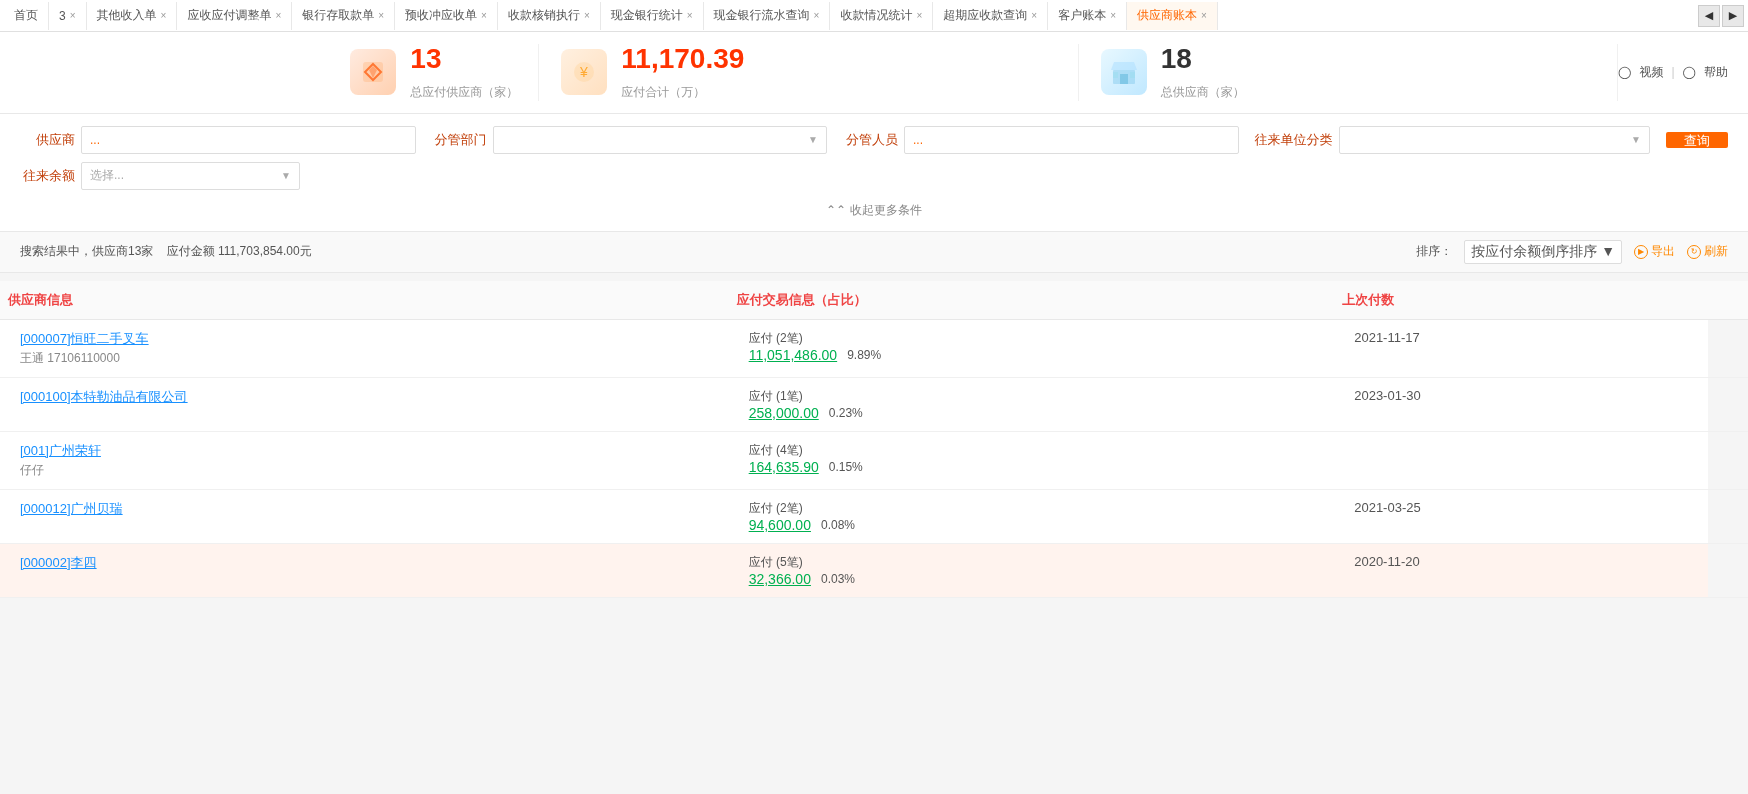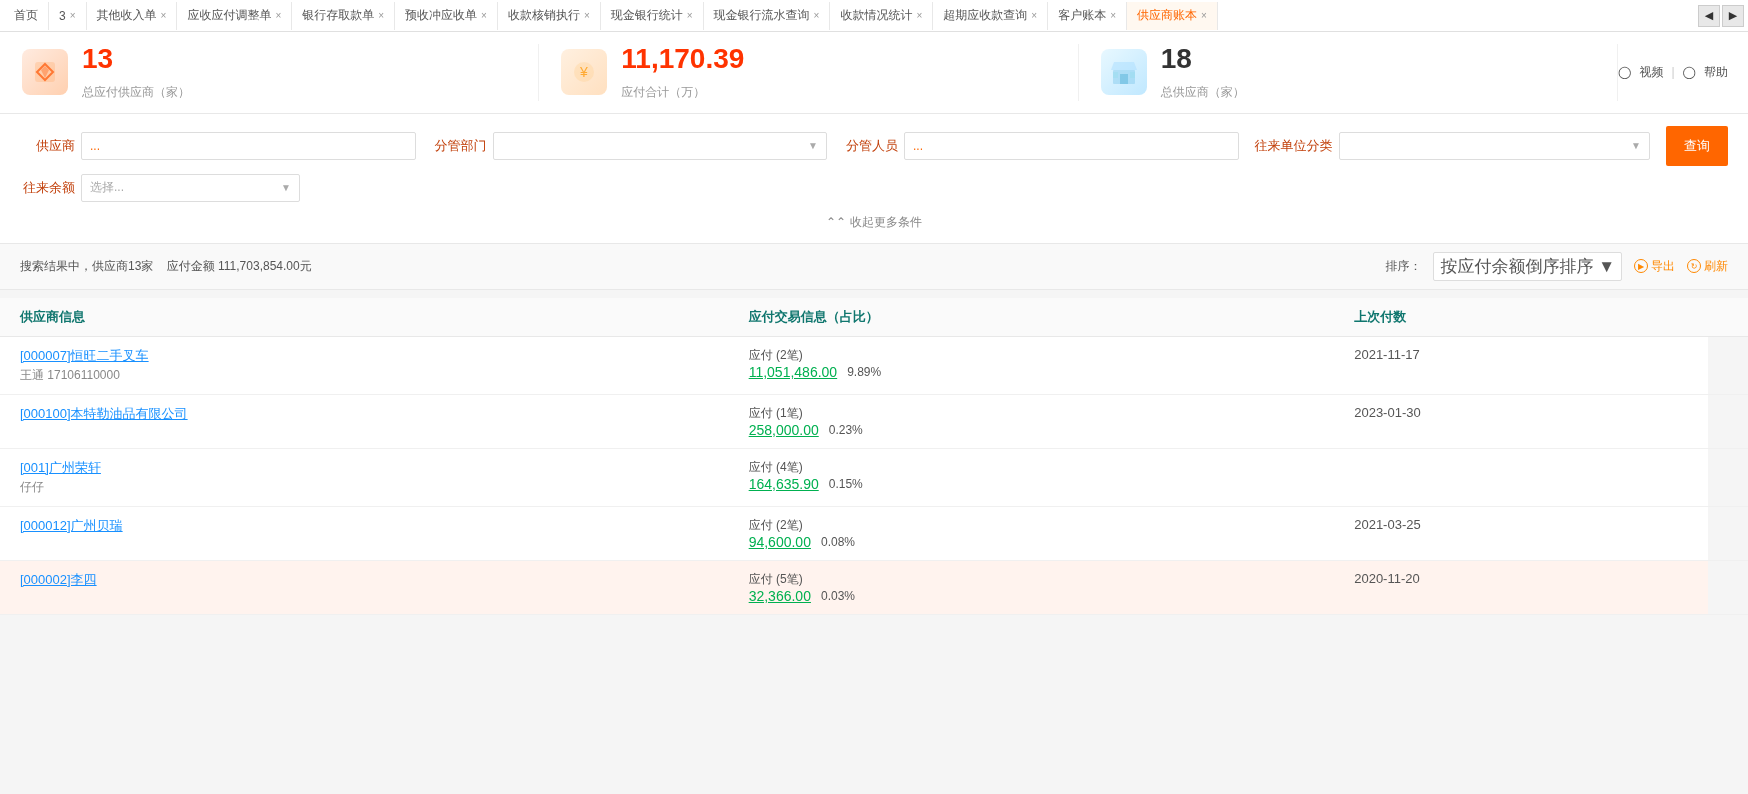--- a/index.html
+++ b/index.html
@@ -58,21 +58,21 @@
       gap: 0;
     }
     .summary-card {
       display: flex;
       align-items: center;
       gap: 12px;
       flex: 1;
       border-right: 1px solid #f0f0f0;
       padding: 0 20px;
     }
-    .summary-card:first-child { padding-left: 0; }
+    .summary-card:first-child { padding-left: 0; justify-content: flex-end; }
     .summary-card:last-child { border-right: none; }
     .summary-icon {
       width: 50px;
       height: 50px;
       display: flex;
       align-items: center;
       justify-content: center;
     }
     .summary-info { display: flex; flex-direction: column; }
     .summary-number { font-size: 28px; font-weight: bold; color: #ff3300; line-height: 1.1; }
@@ -119,21 +119,21 @@
       align-items: center;
       justify-content: space-between;
       cursor: pointer;
       background: #fff;
     }
     .filter-input-wrap .chevron { color: #aaa; font-size: 10px; }
     .search-btn {
       background: #ff6600;
       color: #fff;
       border: none;
-      height: 40px;
+      height: 16px;
       padding: 0 18px;
       border-radius: 2px;
       font-size: 13px;
       cursor: pointer;
       white-space: nowrap;
     }
     .collapse-bar {
       display: flex;
       justify-content: center;
       align-items: center;
@@ -162,21 +162,21 @@
     .table-toolbar .right-actions {
       display: flex;
       align-items: center;
       gap: 12px;
       color: #555;
     }
     .table-toolbar .sort-label { color: #555; }
     .table-toolbar .sort-select {
       border: 1px solid #ddd;
       padding: 2px 6px;
-      font-size: 17px;
+      font-size: 14px;
       background: #fff;
       cursor: pointer;
       border-radius: 2px;
     }
     .action-btn {
       display: flex;
       align-items: center;
       gap: 3px;
       cursor: pointer;
       color: #ff8800;
@@ -194,24 +194,24 @@
     }
 
     
     .main-table {
       width: 100%;
       border-collapse: collapse;
     }
     .main-table thead tr th {
       background: #fafafa;
       border-bottom: 1px solid #e8e8e8;
-      padding: 10px 20px;
+      padding: 10px 8px;
       font-size: 13px;
       font-weight: 600;
-      color: #0f766e;
+      color: #ef4444;
       text-align: left;
     }
     .main-table tbody tr td {
       padding: 10px 20px;
       border-bottom: 1px solid #f0f0f0;
       font-size: 13px;
       vertical-align: top;
     }
     .supplier-link { color: #1890ff; text-decoration: underline; cursor: pointer; font-size: 13px; }
     .supplier-sub { color: #888; font-size: 12px; margin-top: 2px; }

